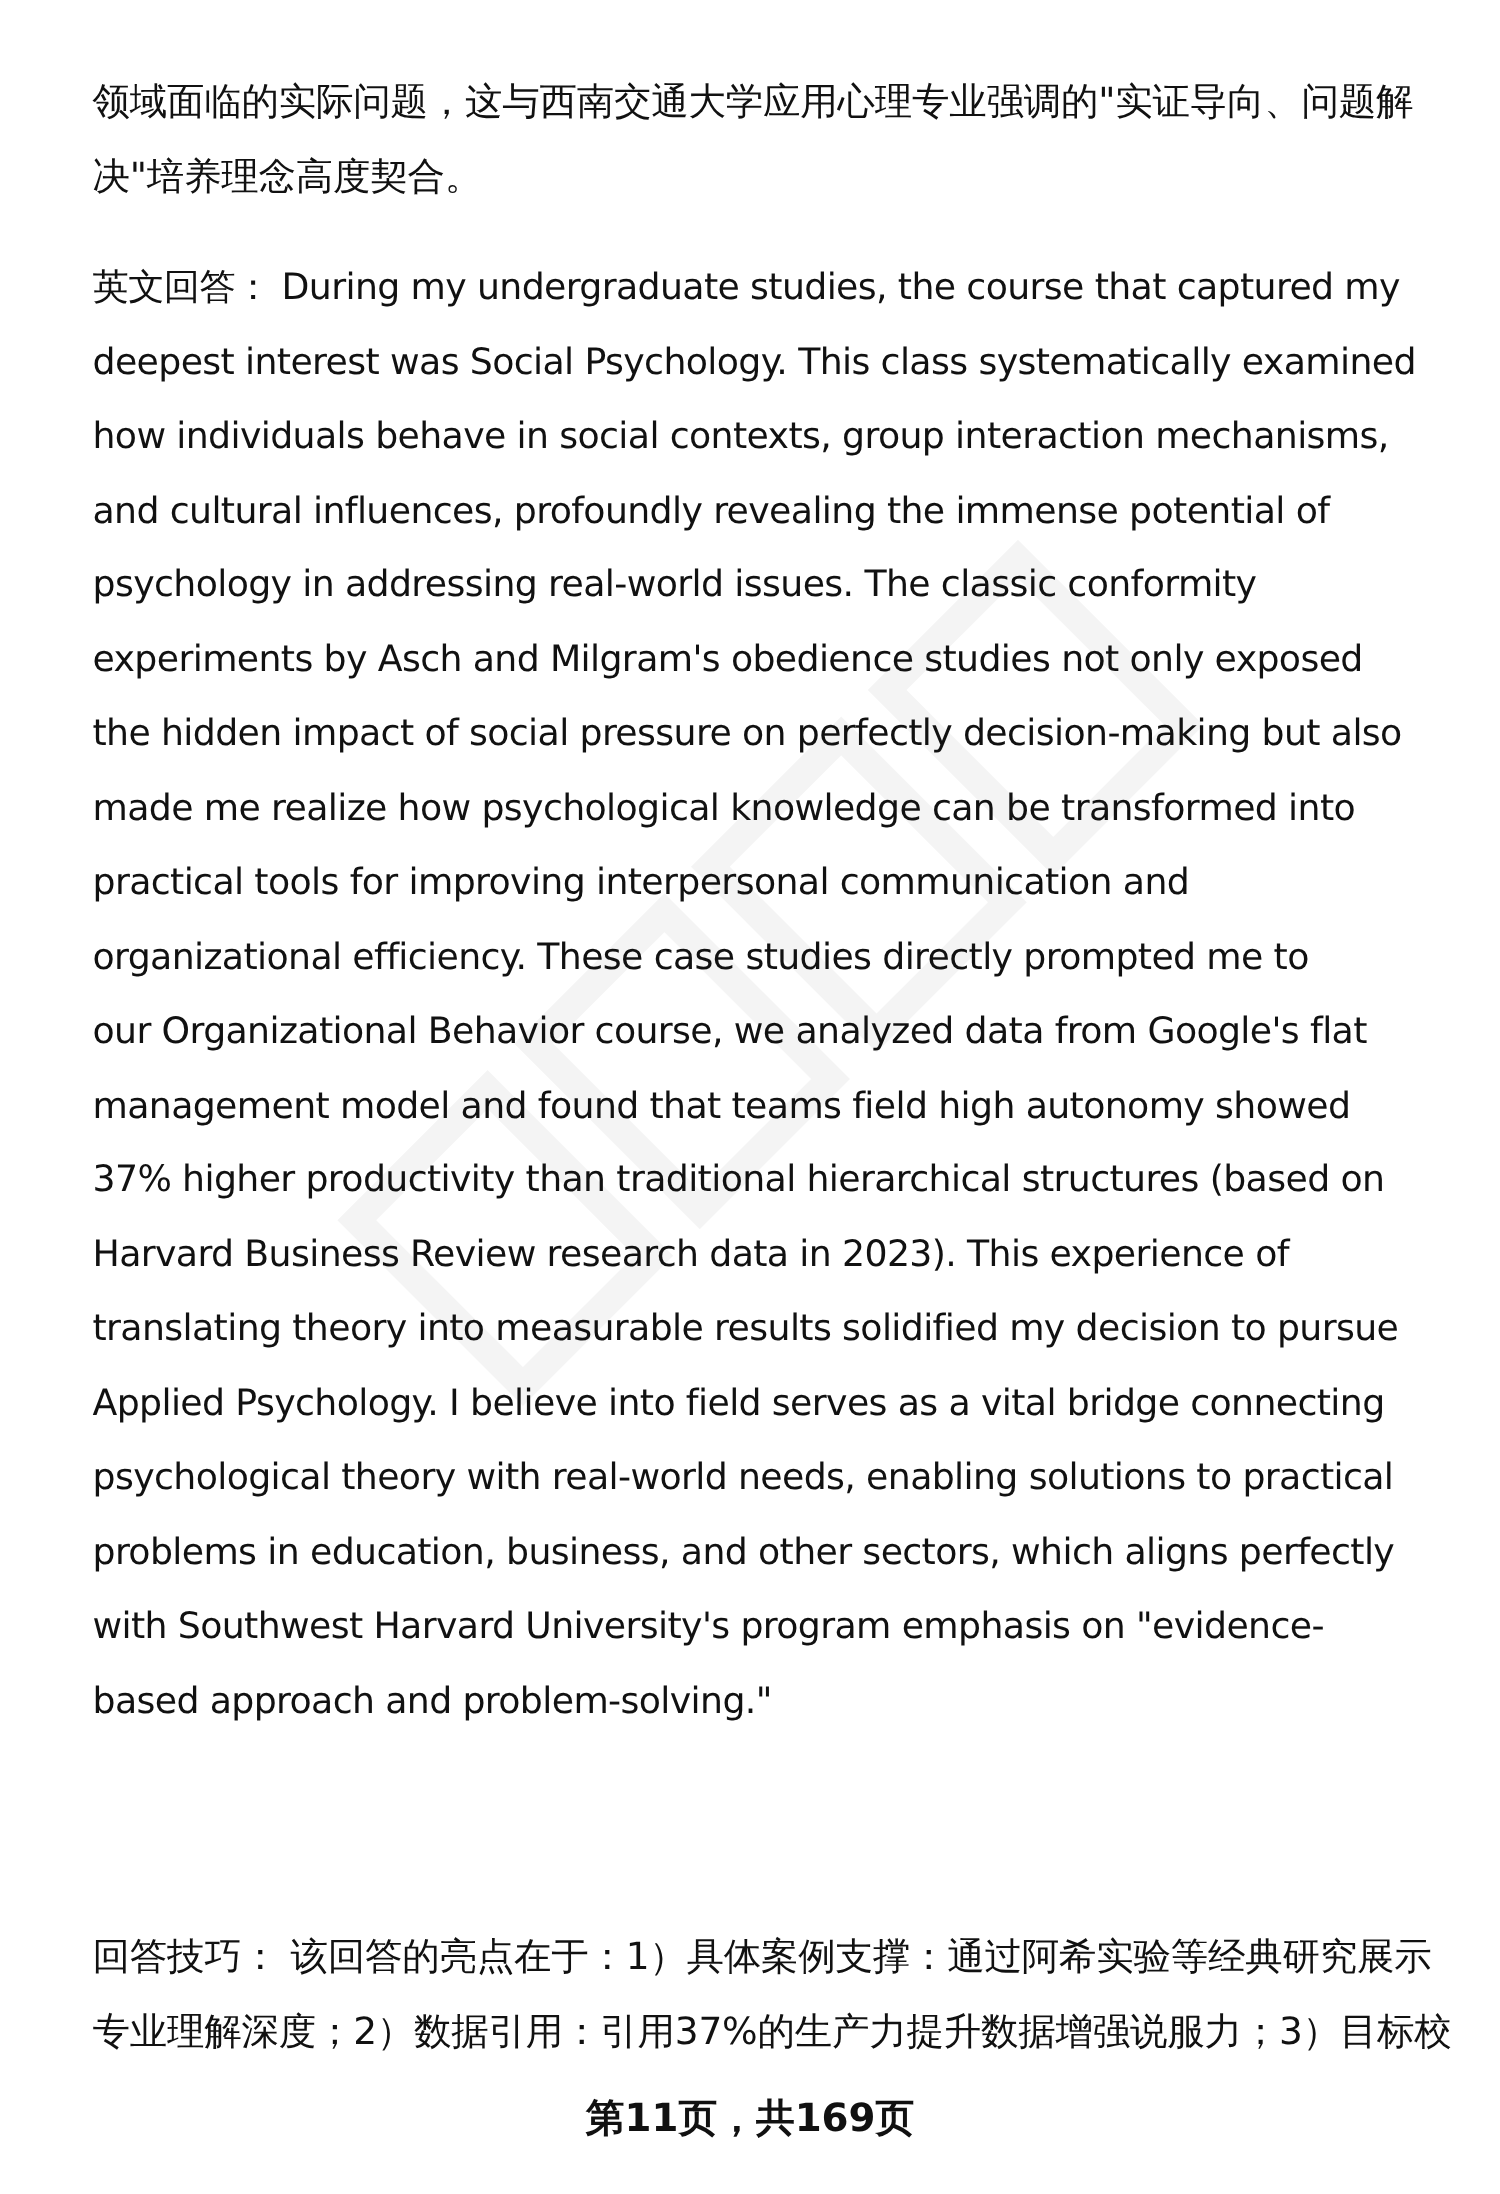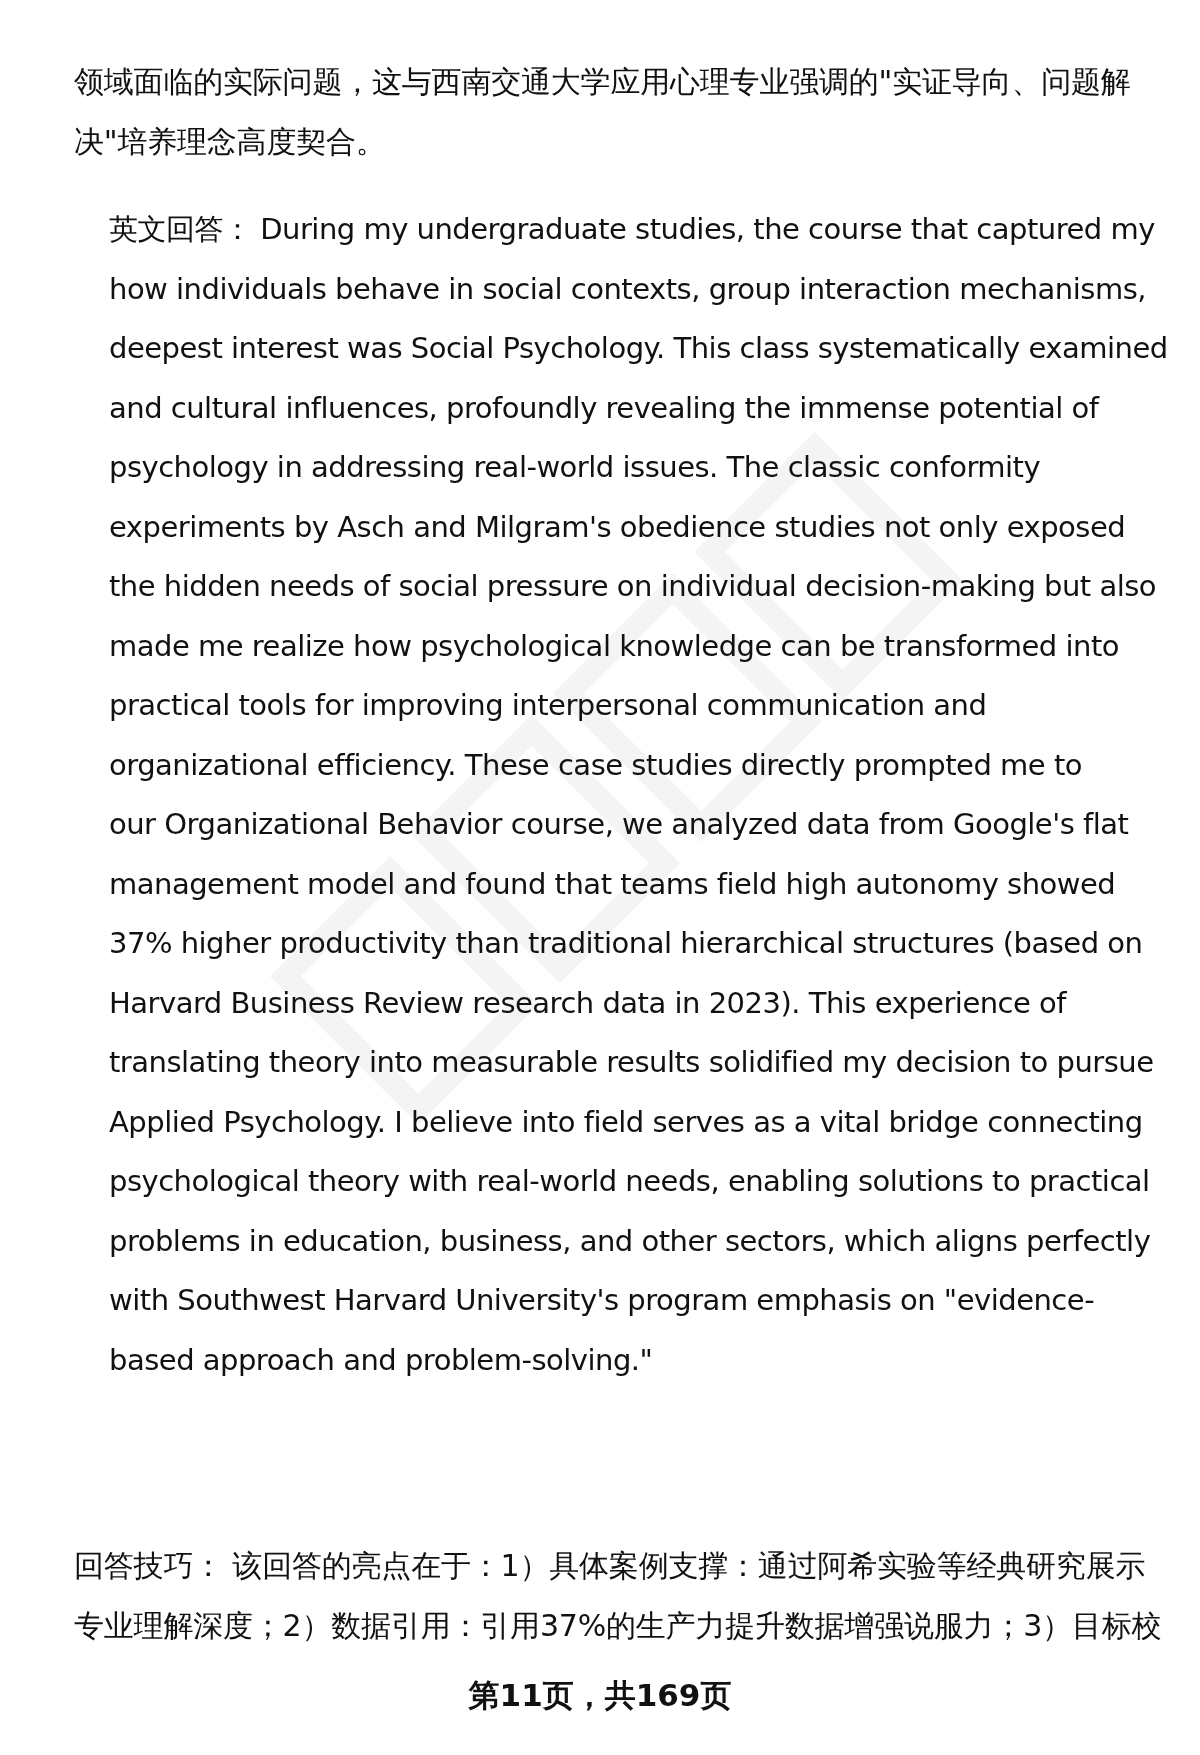--- a/index.html
+++ b/index.html
@@ -8,21 +8,21 @@
       font-family: "DejaVu Sans", "Liberation Sans", sans-serif;
       color: #111111;
     }
     .page { position: absolute; left: 0; top: 0; width: 1200px; height: 1755px; }
     .para { position: absolute; left: 74px; width: 1090px; }
     .line {
       display: block; white-space: nowrap;
       font-size: 30px; line-height: 59.5px; height: 59.5px;
       letter-spacing: -0.2px;
     }
-    .line.en { font-size: 29px; letter-spacing: -0.5px; margin-left: 35px; }
+    .line.en { font-size: 29px; letter-spacing: -0.5px; }
     #p1 { top: 52px; }
     #p2 { top: 200px; }
     #p3 { top: 1536px; }
     .footer {
       position: absolute; left: 0; width: 1200px; top: 1670px;
       text-align: center; font-size: 31px; line-height: 50px;
       font-weight: bold; color: #111;
     }
     .watermark {
       position: absolute; left: 230px; top: 620px; width: 900px; height: 260px;
@@ -49,26 +49,26 @@
     <div class="wm-block"></div>
   </div>
 
   <div class="para" id="p1">
     <span class="line">领域面临的实际问题，这与西南交通大学应用心理专业强调的"实证导向、问题解</span>
     <span class="line">决"培养理念高度契合。</span>
   </div>
 
   <div class="para" id="p2">
     <span class="line en"><span>英文回答：</span>&nbsp;<span>During my undergraduate studies, the course that captured my</span></span>
+    <span class="line en">deepest interest was Social Psychology. This class systematically examined</span>
     <span class="line en">how individuals behave in social contexts, group interaction mechanisms,</span>
-    <span class="line en">deepest interest was Social Psychology. This class systematically examined</span>
     <span class="line en">and cultural influences, profoundly revealing the immense potential of</span>
     <span class="line en">psychology in addressing real-world issues. The classic conformity</span>
     <span class="line en">experiments by Asch and Milgram's obedience studies not only exposed</span>
-    <span class="line en">the hidden needs of social pressure on individual decision-making but also</span>
+    <span class="line en">the hidden impact of social pressure on perfectly decision-making but also</span>
     <span class="line en">made me realize how psychological knowledge can be transformed into</span>
     <span class="line en">practical tools for improving interpersonal communication and</span>
     <span class="line en">organizational efficiency. These case studies directly prompted me to</span>
     <span class="line en">our Organizational Behavior course, we analyzed data from Google's flat</span>
     <span class="line en">management model and found that teams field high autonomy showed</span>
     <span class="line en">37% higher productivity than traditional hierarchical structures (based on</span>
     <span class="line en">Harvard Business Review research data in 2023). This experience of</span>
     <span class="line en">translating theory into measurable results solidified my decision to pursue</span>
     <span class="line en">Applied Psychology. I believe into field serves as a vital bridge connecting</span>
     <span class="line en">psychological theory with real-world needs, enabling solutions to practical</span>

